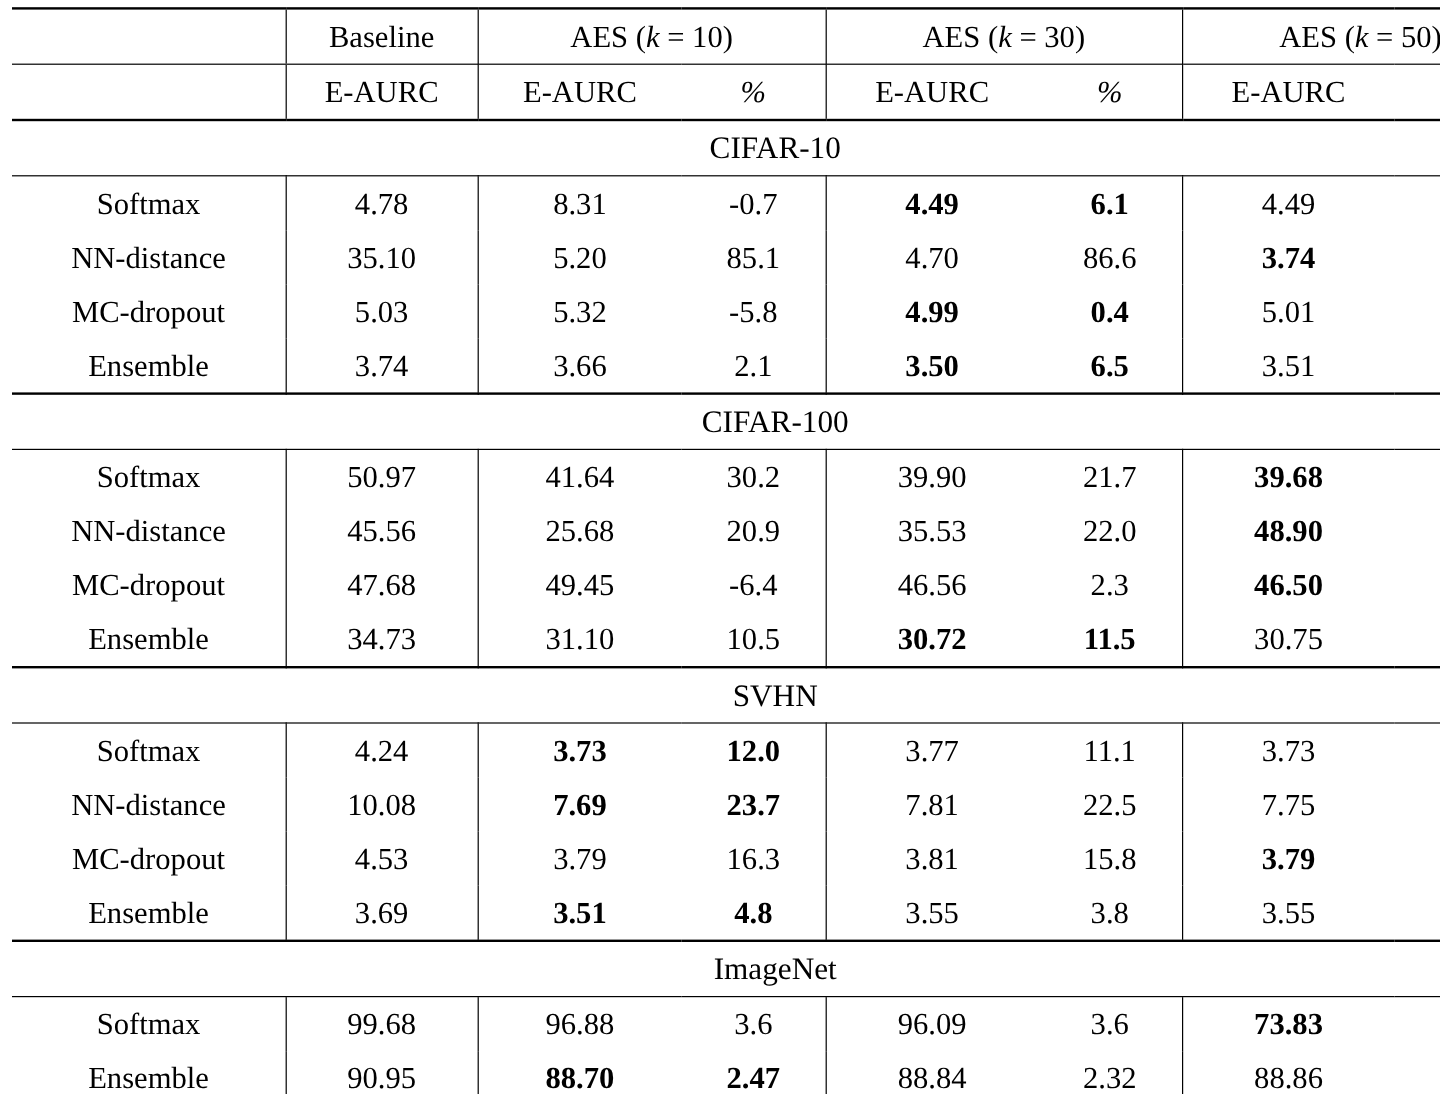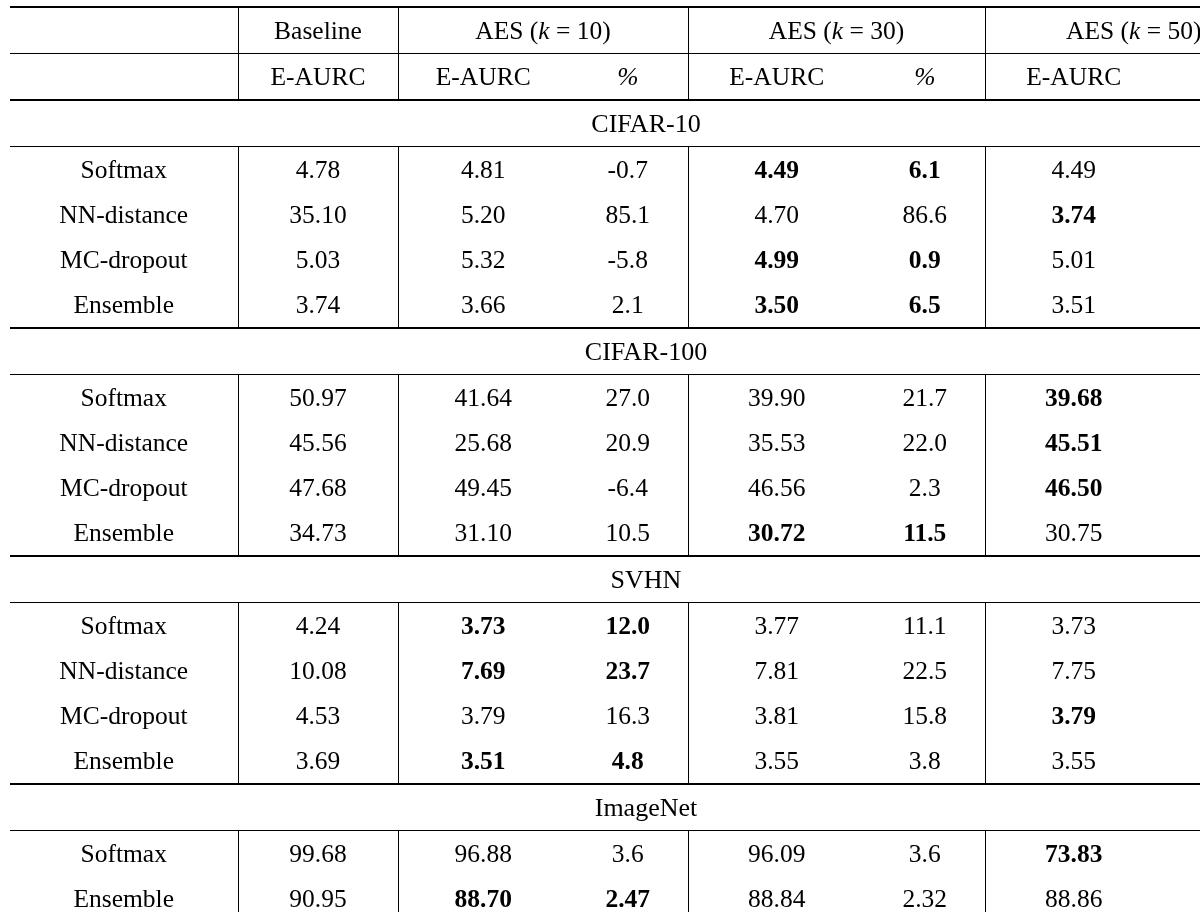--- a/index.html
+++ b/index.html
@@ -98,21 +98,21 @@
           <td class="vline-right"><i>%</i></td>
           <td>E-AURC</td>
           <td></td>
         </tr>
         <tr class="section-row first">
           <td colspan="8">CIFAR-10</td>
         </tr>
         <tr>
           <td>Softmax</td>
           <td class="vline-left vline-right">4.78</td>
-          <td>4.81</td>
+          <td>8.31</td>
           <td class="vline-right">-0.7</td>
           <td><b>4.49</b></td>
           <td class="vline-right"><b>6.1</b></td>
           <td>4.49</td>
           <td>6.0</td>
         </tr>
         <tr>
           <td>NN-distance</td>
           <td class="vline-left vline-right">35.10</td>
           <td>5.20</td>
@@ -121,55 +121,55 @@
           <td class="vline-right">86.6</td>
           <td><b>3.74</b></td>
           <td><b>86.9</b></td>
         </tr>
         <tr>
           <td>MC-dropout</td>
           <td class="vline-left vline-right">5.03</td>
           <td>5.32</td>
           <td class="vline-right">-5.8</td>
           <td><b>4.99</b></td>
-          <td class="vline-right"><b>0.9</b></td>
+          <td class="vline-right"><b>0.4</b></td>
           <td>5.01</td>
           <td>0.4</td>
         </tr>
         <tr>
           <td>Ensemble</td>
           <td class="vline-left vline-right">3.74</td>
           <td>3.66</td>
           <td class="vline-right">2.1</td>
           <td><b>3.50</b></td>
           <td class="vline-right"><b>6.5</b></td>
           <td>3.51</td>
           <td>6.2</td>
         </tr>
         <tr class="section-row">
           <td colspan="8">CIFAR-100</td>
         </tr>
         <tr>
           <td>Softmax</td>
           <td class="vline-left vline-right">50.97</td>
           <td>41.64</td>
-          <td class="vline-right">27.0</td>
+          <td class="vline-right">30.2</td>
           <td>39.90</td>
           <td class="vline-right">21.7</td>
           <td><b>39.68</b></td>
           <td><b>22.1</b></td>
         </tr>
         <tr>
           <td>NN-distance</td>
           <td class="vline-left vline-right">45.56</td>
           <td>25.68</td>
           <td class="vline-right">20.9</td>
           <td>35.53</td>
           <td class="vline-right">22.0</td>
-          <td><b>45.51</b></td>
+          <td><b>48.90</b></td>
           <td><b>22.4</b></td>
         </tr>
         <tr>
           <td>MC-dropout</td>
           <td class="vline-left vline-right">47.68</td>
           <td>49.45</td>
           <td class="vline-right">-6.4</td>
           <td>46.56</td>
           <td class="vline-right">2.3</td>
           <td><b>46.50</b></td>

